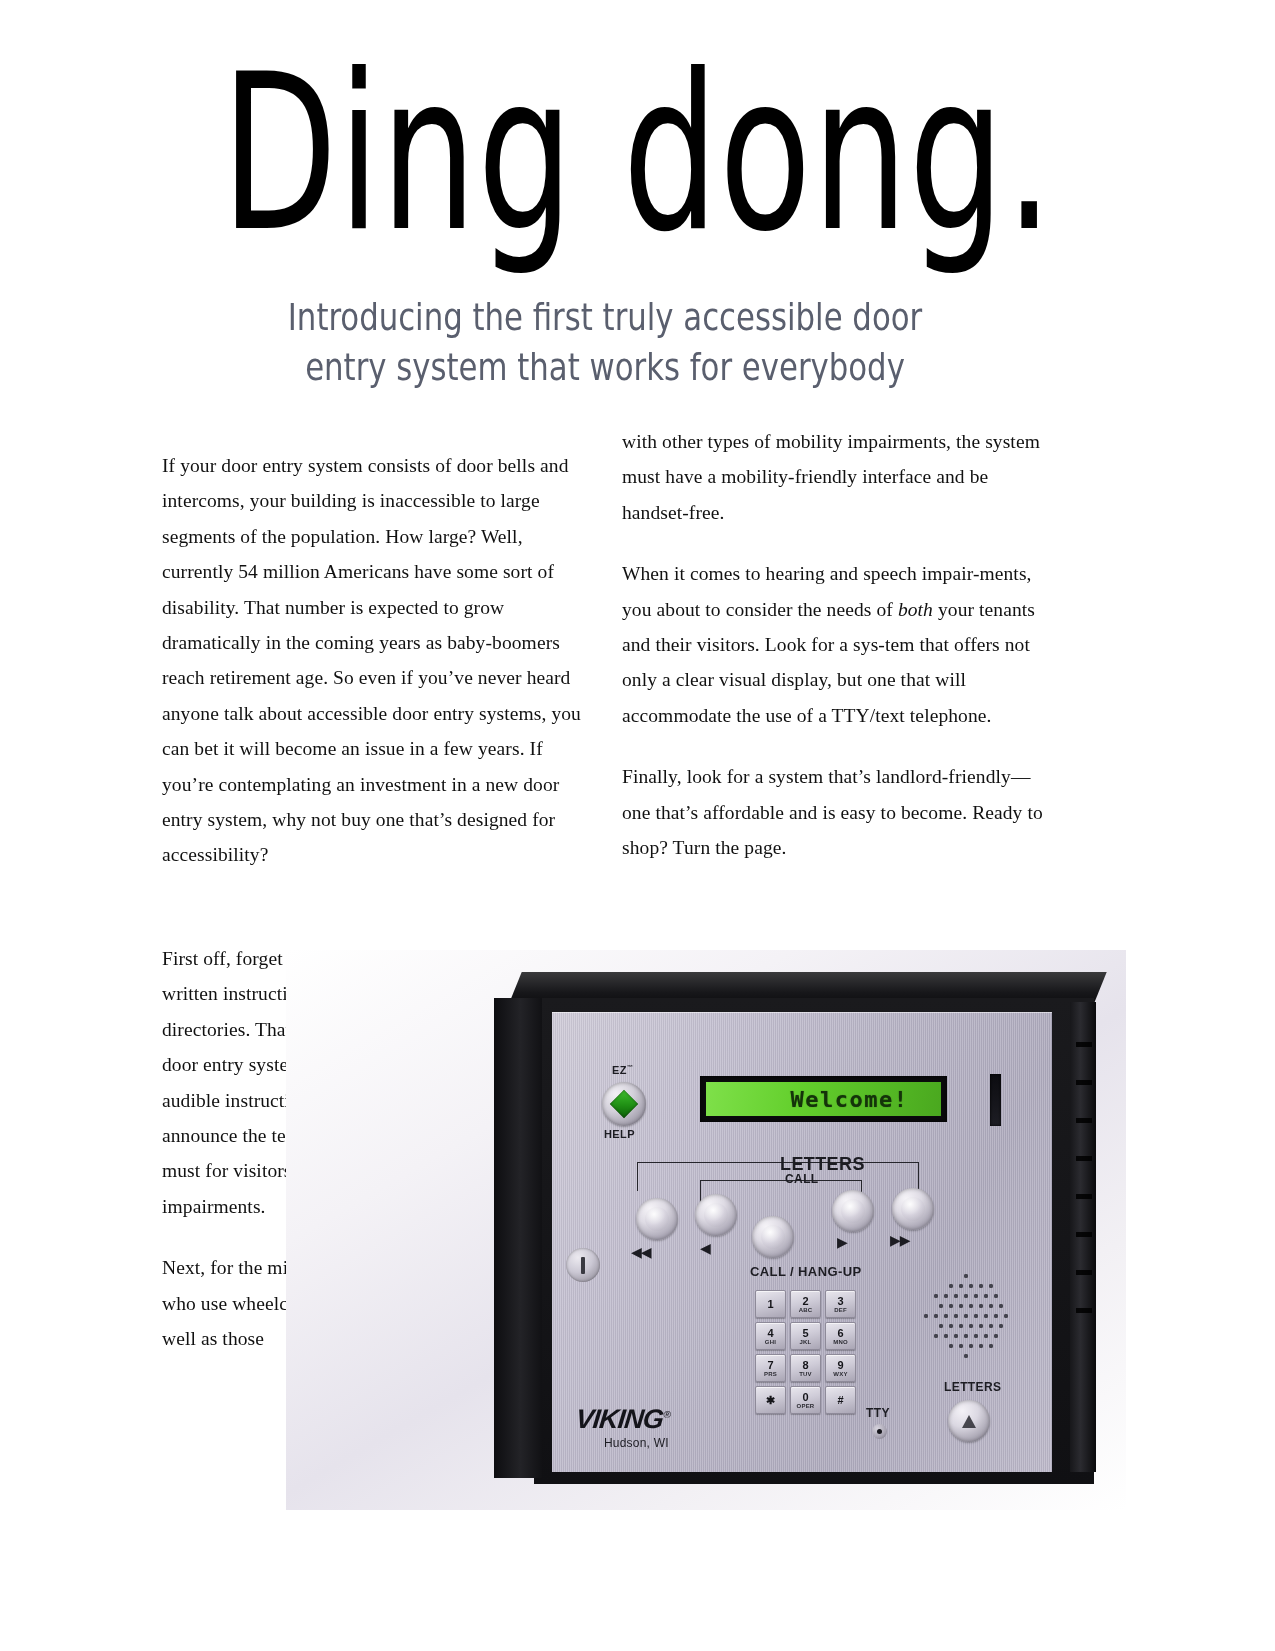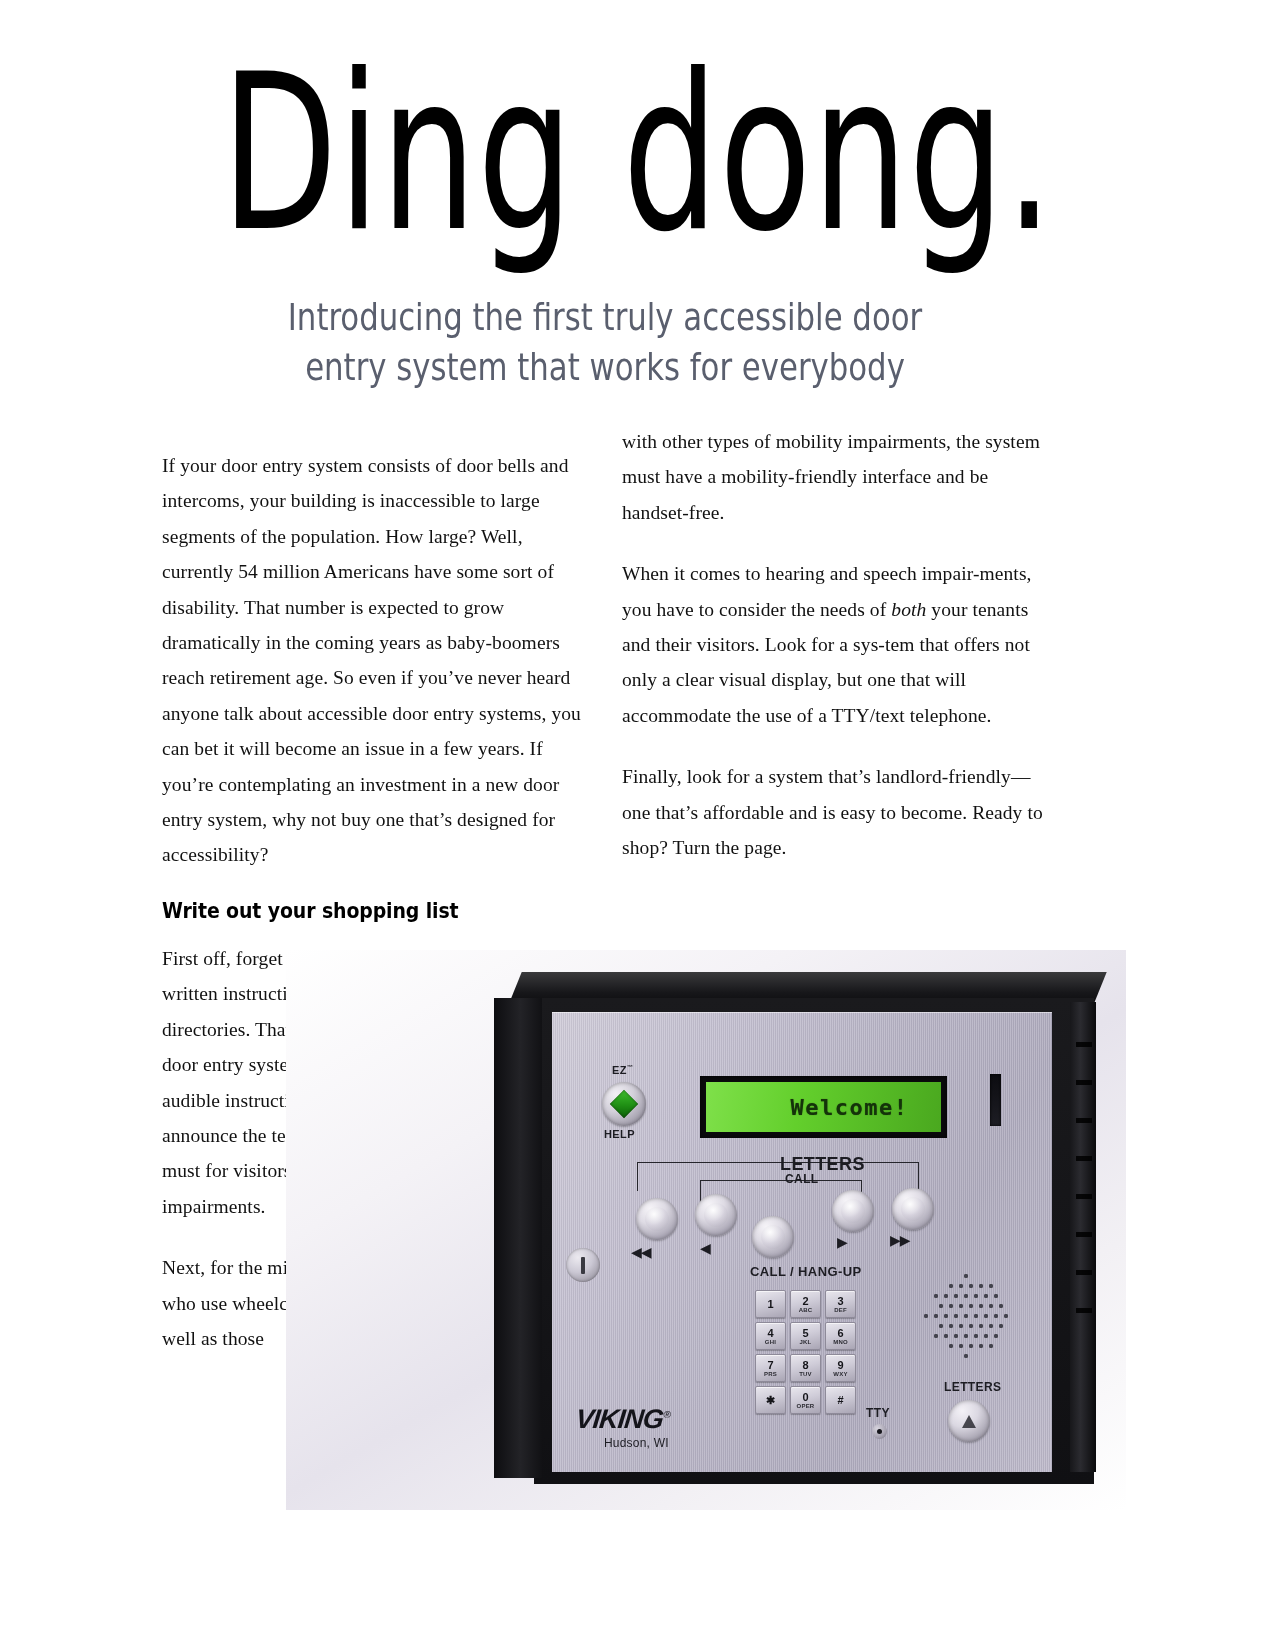--- a/index.html
+++ b/index.html
@@ -208,21 +208,21 @@
     transform: rotate(45deg);
     box-shadow: inset 0 0 3px rgba(0,0,0,0.45);
   }
 
   
   .lcd-bezel {
     position: absolute;
     left: 148px;
     top: 64px;
     width: 247px;
-    height: 62px;
+    height: 46px;
     background: #0a0a0c;
     padding: 6px;
     box-sizing: border-box;
     box-shadow: inset 0 0 4px rgba(0,0,0,0.8);
   }
   .lcd-screen {
     width: 100%;
     height: 100%;
     background: linear-gradient(100deg, #7fe04a 0%, #63cf2c 40%, #4aa81f 100%);
     display: flex;
@@ -467,32 +467,31 @@
 
 <div class="headline">Ding dong.</div>
 
 <div class="subhead">
   <div>Introducing the first truly accessible door</div>
   <div>entry system that works for everybody</div>
 </div>
 
 <div class="col-left">
   <p class="body">If your door entry system consists of door bells and intercoms, your building is inaccessible to large segments of the population. How large? Well, currently 54 million Americans have some sort of disability. That number is expected to grow dramatically in the coming years as baby-boomers reach retirement age. So even if you’ve never heard anyone talk about accessible door entry systems, you can bet it will become an issue in a few years. If you’re contemplating an investment in a new door entry system, why not buy one that’s designed for accessibility?</p>
-  <h2 class="subsection">Write out your shopping list</h2>
 </div>
 
 <div class="col-left-narrow">
   <h2 class="subsection" style="visibility:hidden;height:0;margin:0;"></h2>
   <p class="body"><span>First off, forget about relying solely on written instructions and tenant directories. That’s right, an accessible door entry system must provide audible instructions </span><em class="ital">and</em><span> verbally announce the tenant directory. It’s a must for visitors with vision impairments.</span></p>
   <p class="body">Next, for the millions of Americans who use wheelchairs and scooters, as well as those</p>
 </div>
 
 <div class="col-right">
   <p class="body">with other types of mobility impairments, the system must have a mobility-friendly interface and be handset-free.</p>
-  <p class="body"><span>When it comes to hearing and speech impair-ments, you have to consider the needs of </span><em class="ital">both</em><span> your tenants and their visitors. Look for a sys-tem that offers not only a clear visual display, but one that will accommodate the use of a TTY/text telephone.</span></p>
+  <p class="body"><span>When it comes to hearing and speech impair-ments, you about to consider the needs of </span><em class="ital">both</em><span> your tenants and their visitors. Look for a sys-tem that offers not only a clear visual display, but one that will accommodate the use of a TTY/text telephone.</span></p>
   <p class="body">Finally, look for a system that’s landlord-friendly—one that’s affordable and is easy to become. Ready to shop? Turn the page.</p>
 </div>
 
 <div class="photo">
   <div class="photo-bg"></div>
 
   <div class="device">
     <div class="housing-top"></div>
     <div class="housing-body"></div>
     <div class="housing-left"></div>

